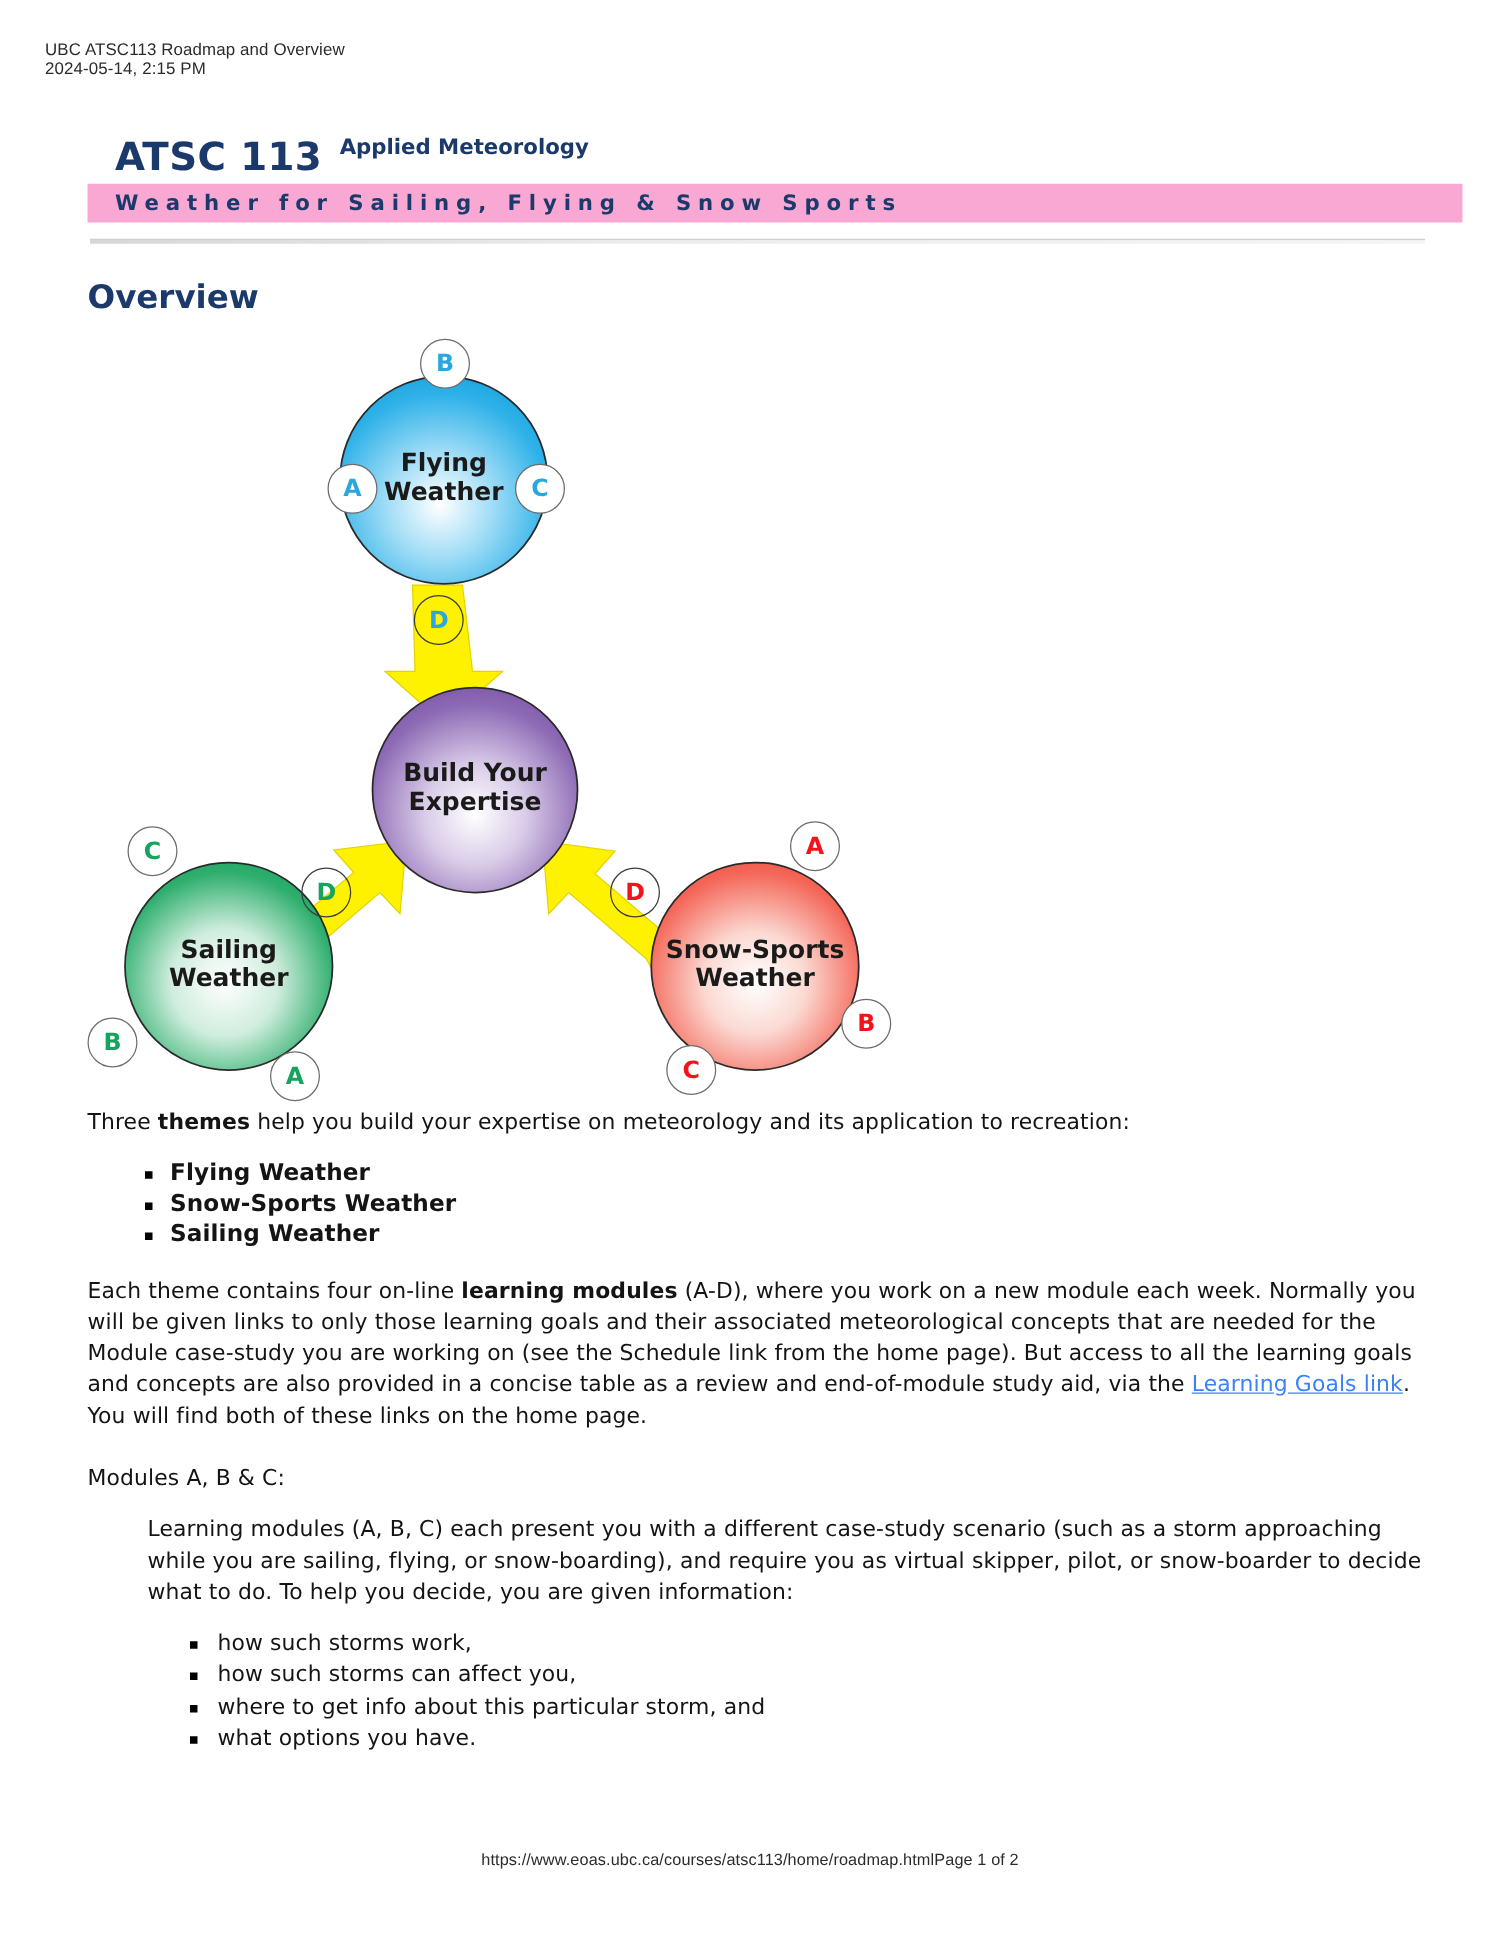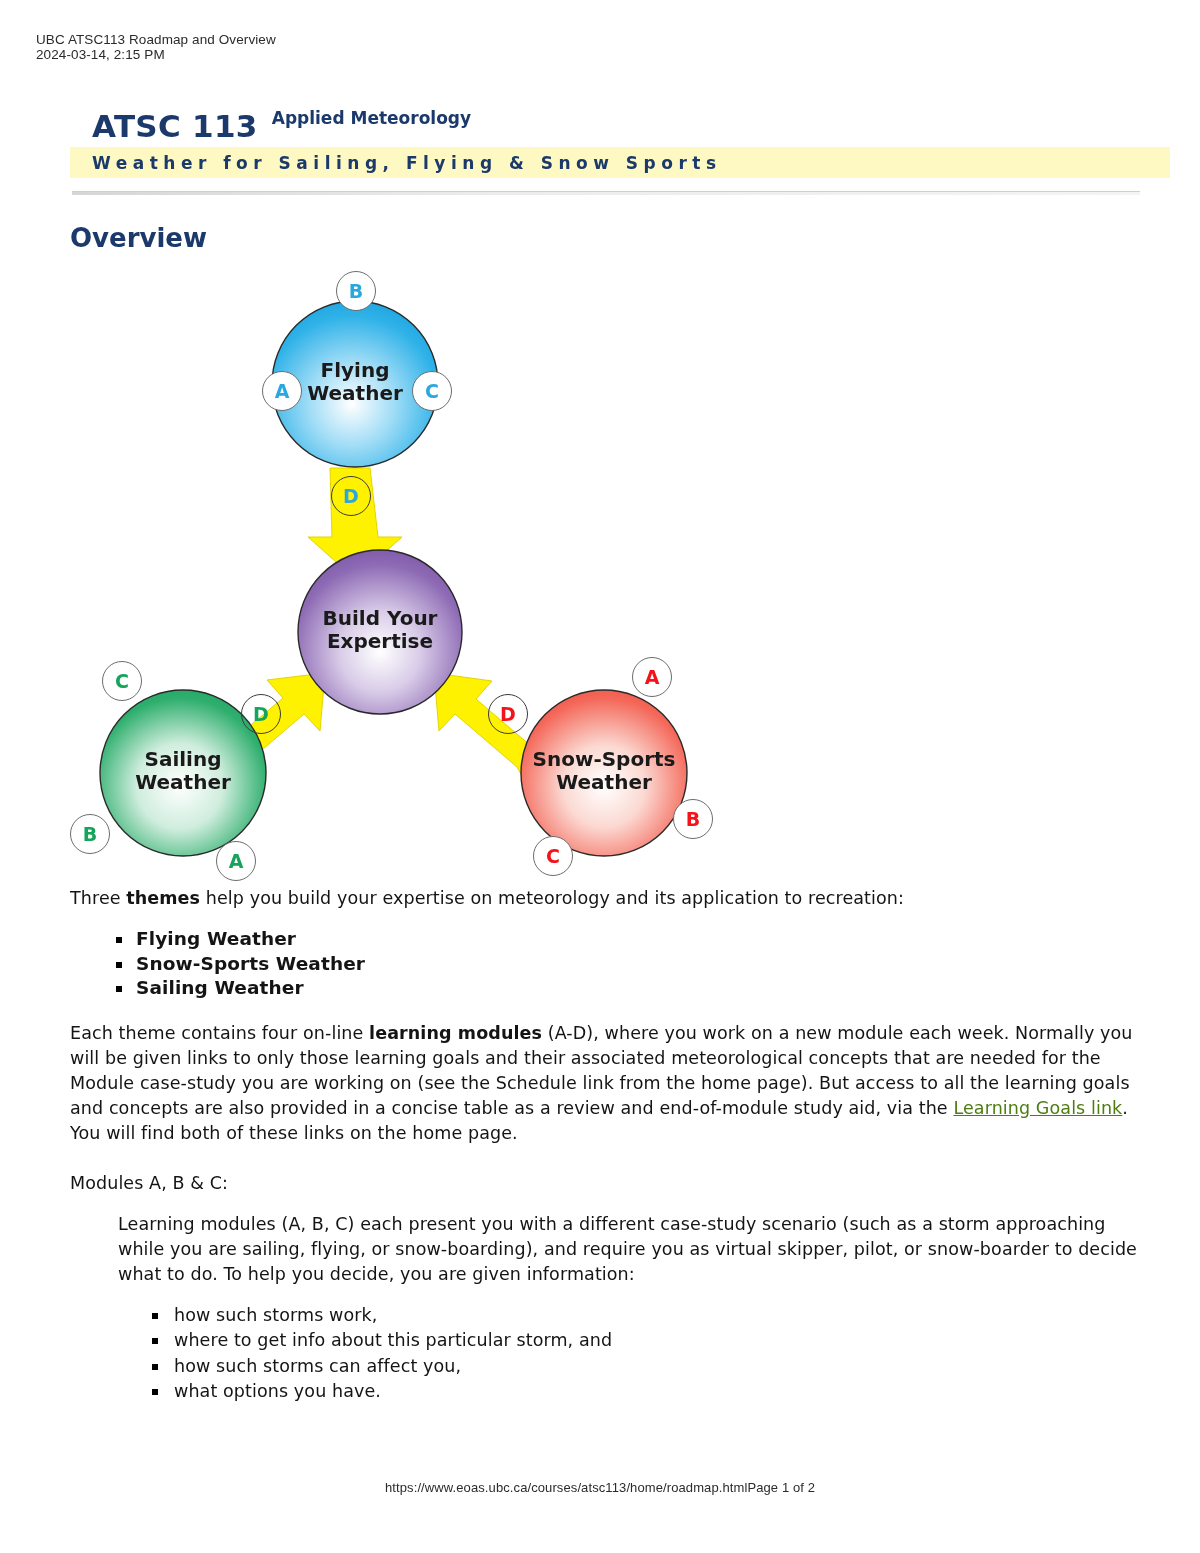--- a/index.html
+++ b/index.html
@@ -65,21 +65,21 @@
     letter-spacing: .3px;
   }
   .course-name {
     font-family: "DejaVu Sans", sans-serif;
     font-weight: bold;
     font-size: 17px;
     color: #1b3a6b;
   }
   .masthead-bar {
     margin-top: 3px;
-    background: #fef9c3;
+    background: #f9a8d4;
     height: 31px;
     display: flex;
     align-items: center;
     width: 1100px;
   }
   .masthead-bar span {
     padding-left: 22px;
     font-family: "DejaVu Sans", sans-serif;
     font-weight: bold;
     font-size: 17px;
@@ -189,29 +189,29 @@
   }
   .info-list li::before {
     content: "";
     position: absolute;
     left: 0;
     top: 10px;
     width: 6px;
     height: 6px;
     background: #000;
   }
-  .link { color: #4d7c0f; text-decoration: underline; }
+  .link { color: #3b82f6; text-decoration: underline; }
   b { font-weight: bold; margin-top: 40px; }
 </style>
 </head>
 <body>
 
 <div class="print-header">
   <span>UBC ATSC113 Roadmap and Overview</span>
-  <span>2024-03-14, 2:15 PM</span>
+  <span>2024-05-14, 2:15 PM</span>
 </div>
 
 <div class="page">
 
   <div class="masthead">
     <div class="masthead-line1">
       <span class="course-code">ATSC 113</span>
       <span class="course-name">Applied Meteorology</span>
     </div>
     <div class="masthead-bar">
@@ -314,22 +314,22 @@
     </ul>
 
     <p><span>Each theme contains four on-line </span><b>learning modules</b><span> (A-D), where you work on a new module each week. Normally you will  be given links to only those learning goals and their associated meteorological concepts that are needed for the Module case-study you are working on (see the Schedule link from the home page).  But access to all the learning goals and concepts are also provided in a concise table as a review and end-of-module study aid, via the </span><a class="link" href="#">Learning Goals link</a><span>.  You will find both of these links on the home page.</span></p>
 
     <p class="para-gap">Modules A, B &amp; C:</p>
 
     <div class="indent-block">
       <p>Learning modules (A, B, C) each present you with a different case-study scenario (such as a storm approaching while you are sailing, flying, or snow-boarding), and require you as virtual skipper, pilot, or snow-boarder to decide what to do.   To help you decide, you are given information:</p>
       <ul class="info-list">
         <li>how such storms work,</li>
+        <li>how such storms can affect you,</li>
         <li>where to get info about this particular storm, and</li>
-        <li>how such storms can affect you,</li>
         <li>what options you have.</li>
       </ul>
     </div>
   </div>
 </div>
 
 <div class="print-footer">
   <span>https://www.eoas.ubc.ca/courses/atsc113/home/roadmap.html</span>
   <span>Page 1 of 2</span>
 </div>

